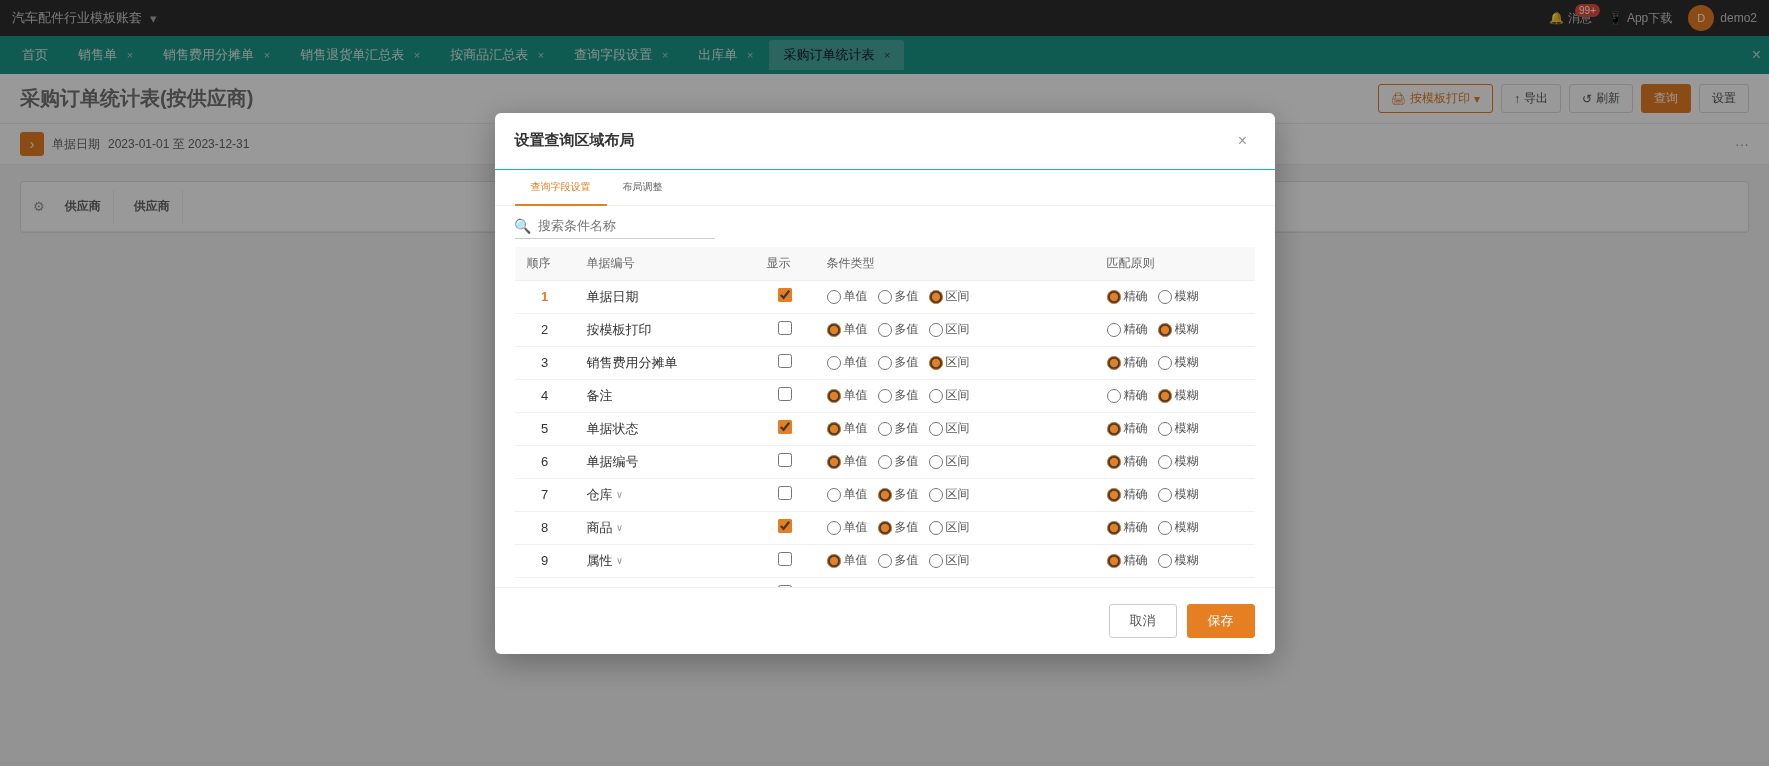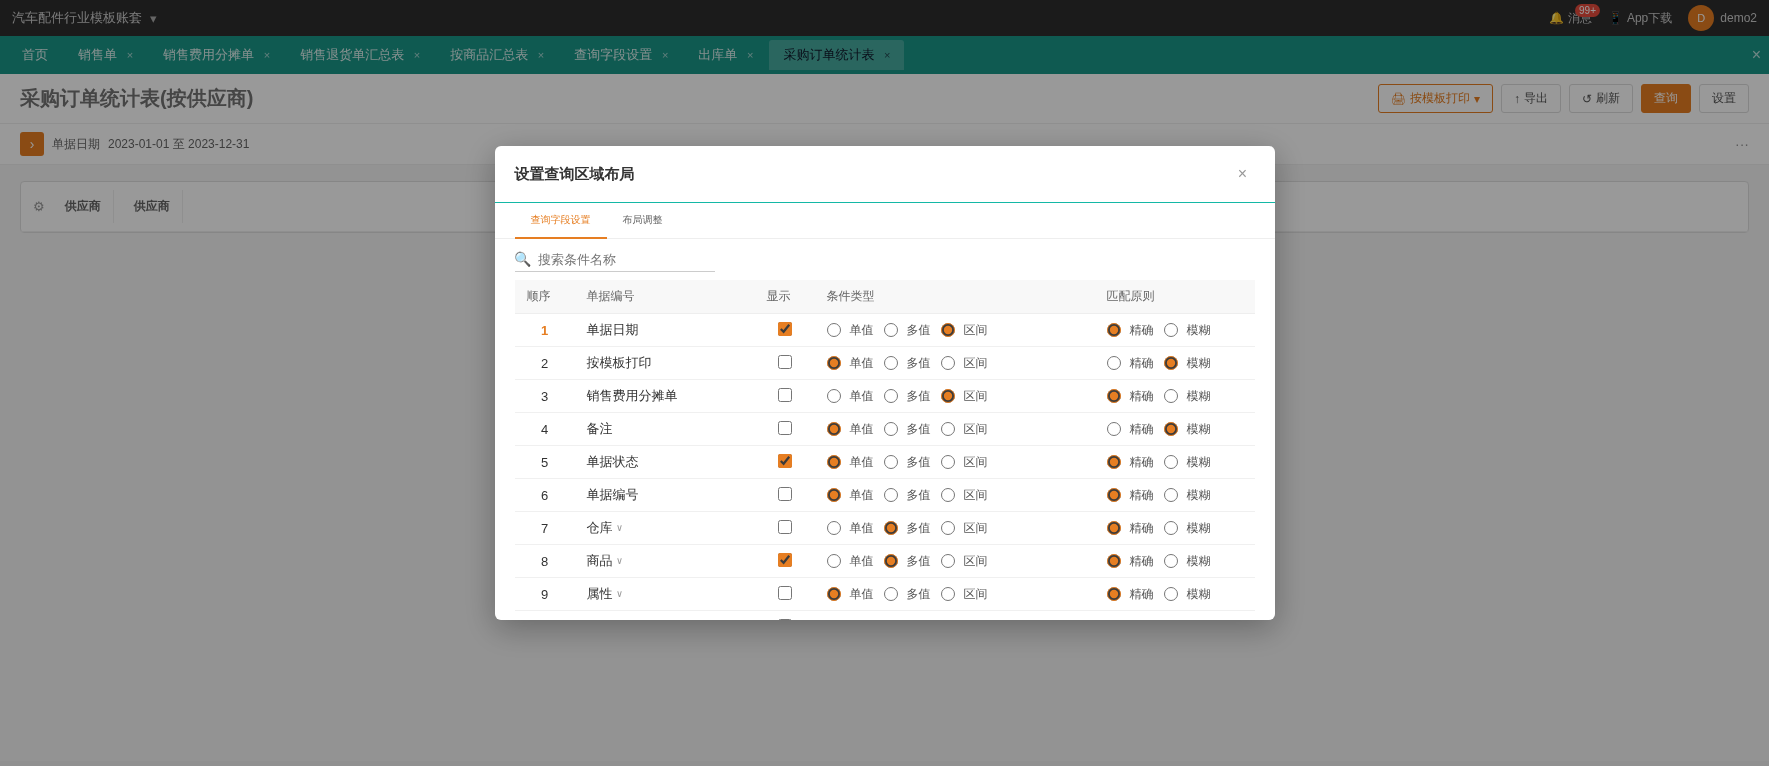--- a/index.html
+++ b/index.html
@@ -223,21 +223,21 @@
     .table-scroll {
       overflow-y: auto;
       max-height: 340px;
       padding: 0 20px;
     }
     .table-scroll::-webkit-scrollbar { width: 6px; }
     .table-scroll::-webkit-scrollbar-thumb { background: #ccc; border-radius: 3px; }
 
     
     .radio-group { display: flex; align-items: center; gap: 10px; }
-    .radio-item { display: flex; align-items: center; gap: 9px; cursor: pointer; }
+    .radio-item { display: flex; align-items: center; gap: 3px; cursor: pointer; }
     .radio-input {
       width: 14px; height: 14px; cursor: pointer; accent-color: #e67e22;
     }
     .radio-label { font-size: 12px; color: #555; }
 
     
     .checkbox-input {
       width: 14px; height: 14px; cursor: pointer; accent-color: #e67e22;
     }
 
@@ -741,15 +741,23 @@
                   <label class="radio-item">
                     <span class="radio-label">模糊</span>
                   </label>
                 </div>
               </td>
             </tr>
           </tbody>
       </table>
     </div>
 
+    <div class="dialog-footer">
+      <button class="btn-cancel">
+        <span>取消</span>
+      </button>
+      <button class="btn-save">
+        <span>保存</span>
+      </button>
+    </div>
 
   </div>
 </div>
 
 </body></html>

